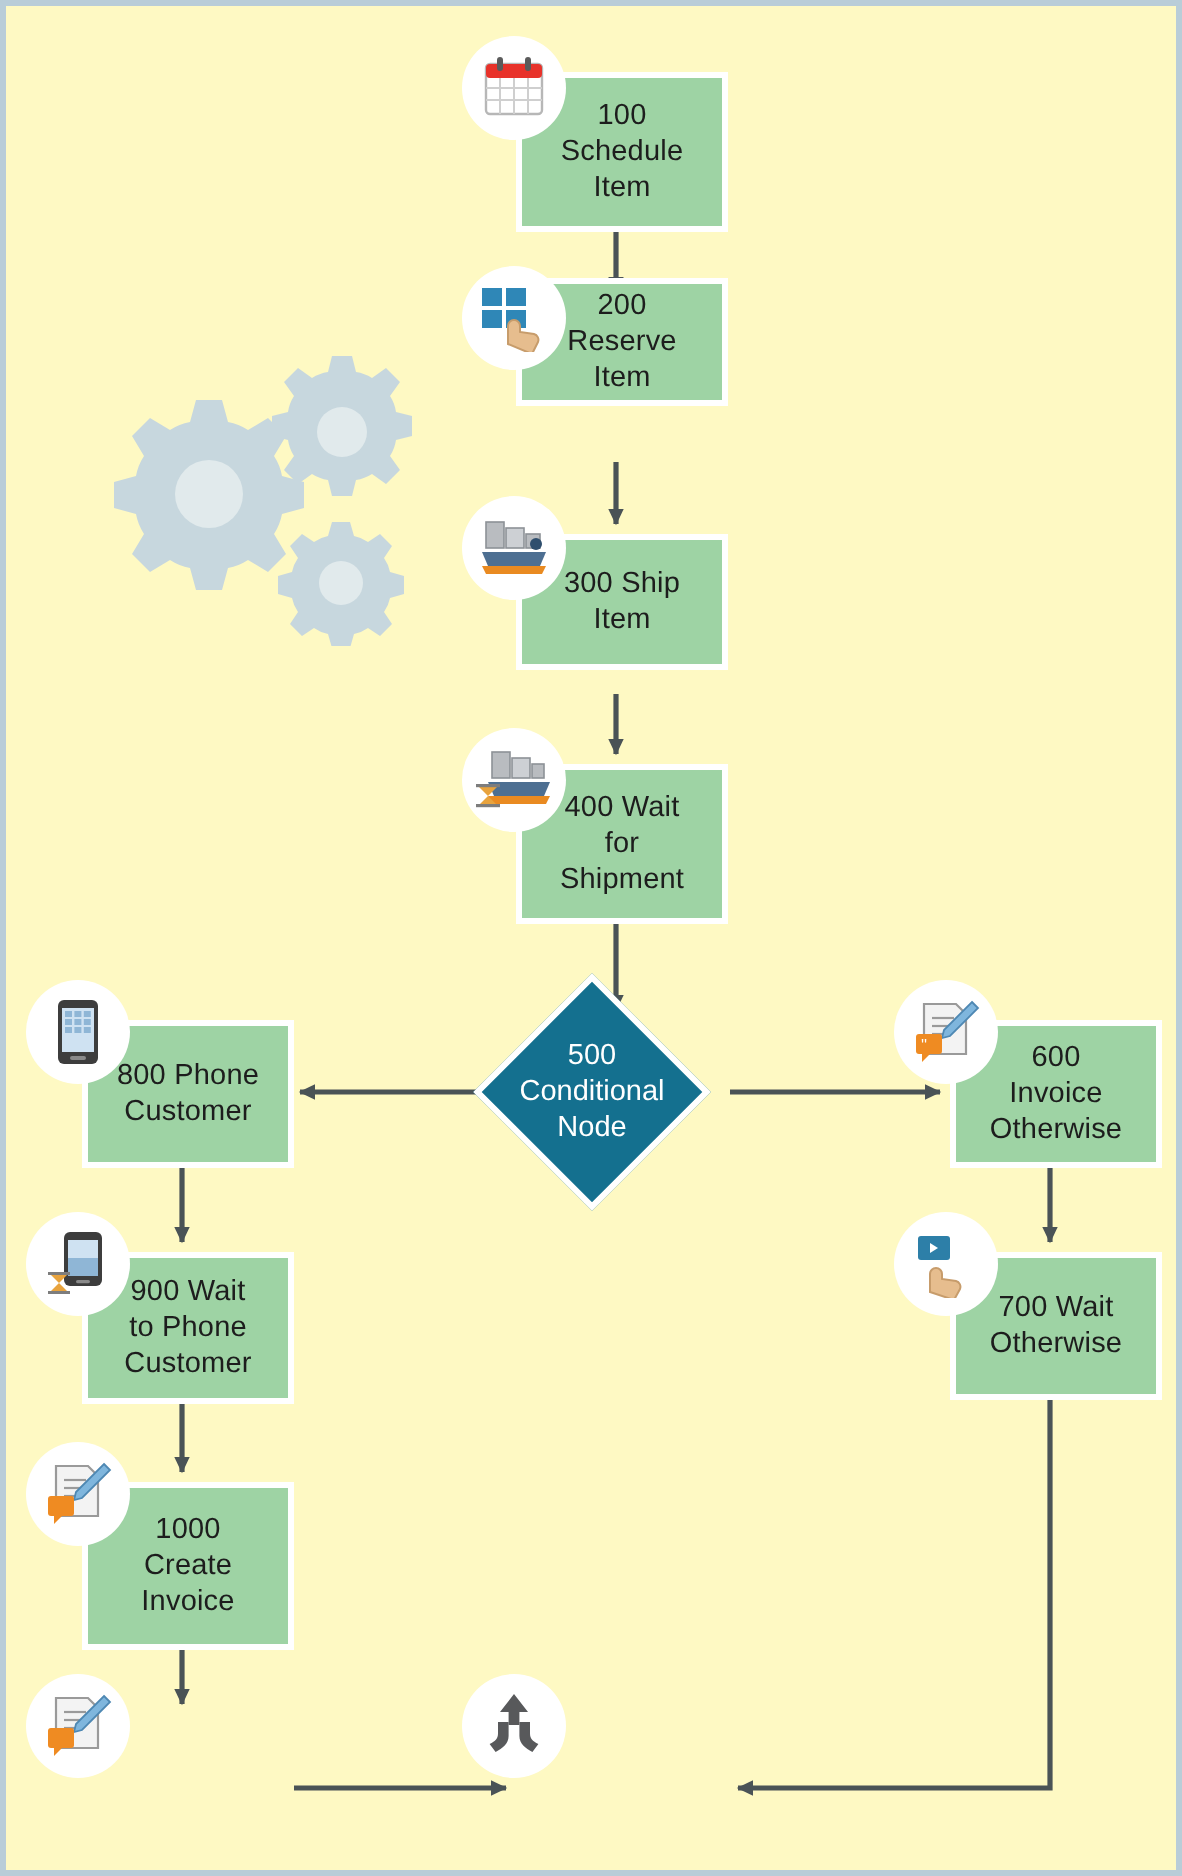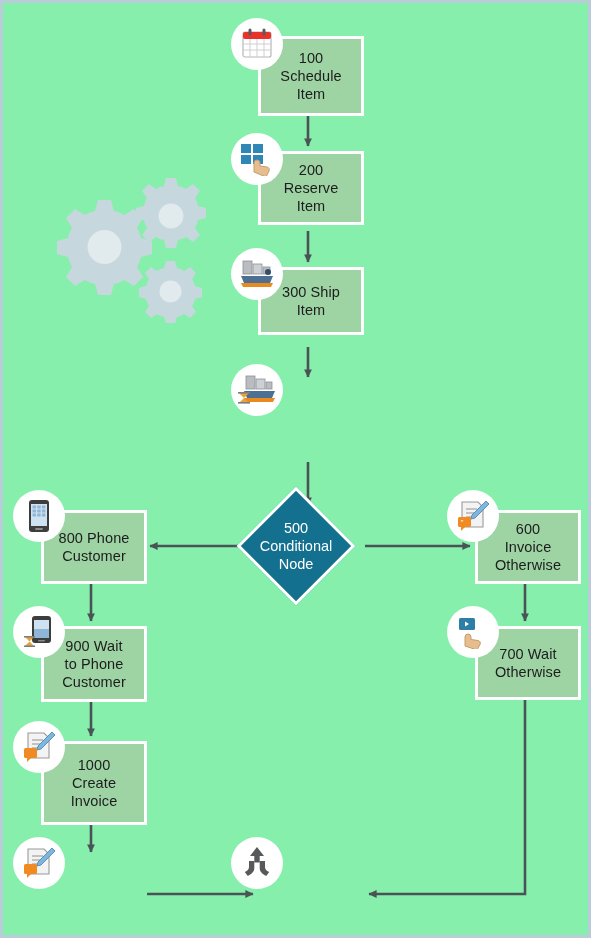--- a/index.html
+++ b/index.html
@@ -6,21 +6,21 @@
   body{
     width:591px;height:938px;
     background:#b9cdd8;
     font-family:"Liberation Sans", sans-serif;
     overflow:hidden;
   }
   #canvas{
     position:absolute;
     left:3px;top:3px;
     width:585px;height:932px;
-    background:#86efac;
+    background:#fef9c3;
     overflow:hidden;
   }
   
   .gears{position:absolute;left:33px;top:170px;width:190px;height:150px;}
   
   #wires{position:absolute;left:0;top:0;width:585px;height:932px;}
   
   .node{
     position:absolute;
     box-sizing:border-box;
@@ -118,21 +118,21 @@
       <g stroke="#cfcfcf" stroke-width="1">
         <line x1="3" y1="17" x2="31" y2="17"></line>
           <line x1="3" y1="23" x2="31" y2="23"></line>
         <line x1="10" y1="12" x2="10" y2="30"></line>
           <line x1="17" y1="12" x2="17" y2="30"></line>
           <line x1="24" y1="12" x2="24" y2="30"></line>
       </g>
     </svg>
   </div>
 
-  <div class="node" style="left:255px;top:148px;width:106px;height:74px;">
+  <div class="node" style="left:255px;top:136px;width:106px;height:64px;">
     <span class="lbl">200<br>Reserve<br>Item</span>
   </div>
   <div class="badge" style="left:228px;top:130px;">
     <svg width="36" height="34" viewBox="0 0 36 34">
       <rect x="2" y="2" width="10" height="9" fill="#2f87b7"></rect>
       <rect x="14" y="2" width="10" height="9" fill="#2f87b7"></rect>
       <rect x="2" y="13" width="10" height="9" fill="#2f87b7"></rect>
       <rect x="14" y="13" width="10" height="9" fill="#2f87b7"></rect>
       <path d="M15 30 l0-9 a3 3 0 0 1 6 0 l0 3 7 1 a3 3 0 0 1 2 4 l-3 6 z" fill="#e6bd8e" stroke="#c79c6b" stroke-width="1"></path>
     </svg>
@@ -145,20 +145,23 @@
     <svg width="38" height="34" viewBox="0 0 38 34">
       <rect x="5" y="4" width="9" height="13" fill="#b9bcc0" stroke="#8d9196" stroke-width=".8"></rect>
       <rect x="15" y="7" width="9" height="10" fill="#cdd0d4" stroke="#8d9196" stroke-width=".8"></rect>
       <rect x="25" y="10" width="7" height="7" fill="#b9bcc0" stroke="#8d9196" stroke-width=".8"></rect>
       <path d="M3 19 h32 l-3 7 h-26 z" fill="#4d6f92"></path>
       <path d="M3 26 h32 l-2 4 h-28 z" fill="#e98a21"></path>
       <circle cx="30" cy="15" r="3" fill="#2f4f6e"></circle>
     </svg>
   </div>
 
+  <div class="node" style="left:255px;top:379px;width:106px;height:80px;">
+    <span class="lbl">400 Wait<br>for<br>Shipment</span>
+  </div>
   <div class="badge" style="left:228px;top:361px;">
     <svg width="38" height="34" viewBox="0 0 38 34">
       <rect x="8" y="3" width="9" height="13" fill="#b9bcc0" stroke="#8d9196" stroke-width=".8"></rect>
       <rect x="18" y="6" width="9" height="10" fill="#cdd0d4" stroke="#8d9196" stroke-width=".8"></rect>
       <rect x="28" y="9" width="6" height="7" fill="#b9bcc0" stroke="#8d9196" stroke-width=".8"></rect>
       <path d="M6 18 h31 l-3 7 h-25 z" fill="#4d6f92"></path>
       <path d="M6 25 h31 l-2 4 h-27 z" fill="#e98a21"></path>
       <g>
         <path d="M1 20 h10 l-5 5 z" fill="#e8a33d"></path>
         <path d="M1 30 h10 l-5-5 z" fill="#e8a33d"></path>

